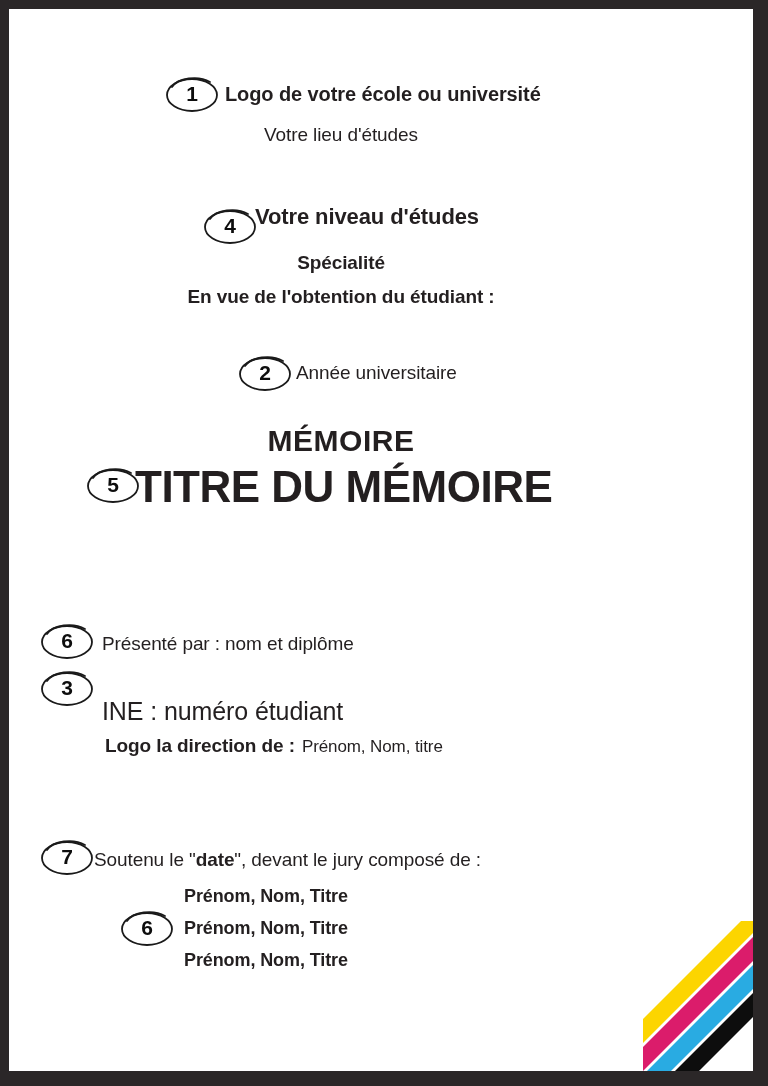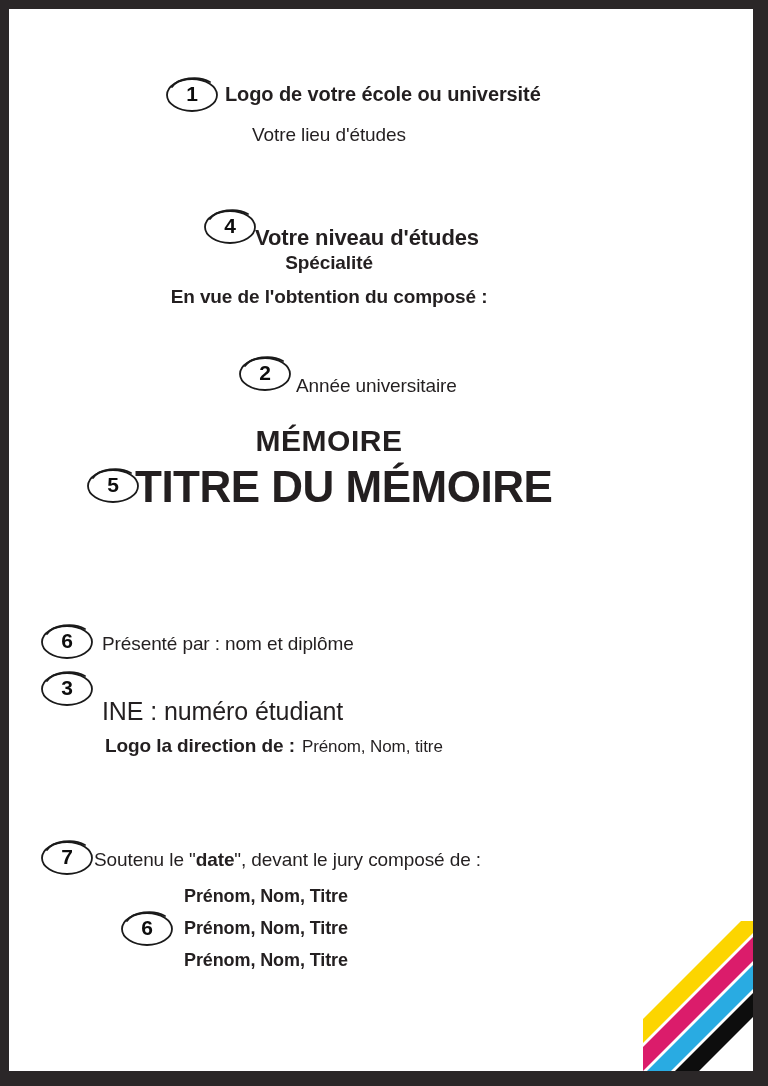--- a/index.html
+++ b/index.html
@@ -33,21 +33,21 @@
   }
 
   
   .line {
     position: absolute;
     white-space: nowrap;
     color: #231f20;
     letter-spacing: -0.1px;
   }
   .center {
-    left: 0;
+    left: 12px;
     width: 640px;
     text-align: center;
   }
   .reg  { font-weight: 400; }
   .bold { font-weight: 700; }
   .ital { font-style: italic; font-weight: 700; }
 
   
   .circ {
     position: absolute;
@@ -96,32 +96,32 @@
     <div class="line reg" style="left:216px; top:74px; font-size:20px;font-weight:bold;">Logo de votre école ou université</div>
     <div class="line reg center" style="top:115px; font-size:19px;">Votre lieu d'études</div>
 
     <div class="circ" style="left:193px; top:196px;">
       <svg viewBox="0 0 56 42" xmlns="http://www.w3.org/2000/svg">
         <ellipse cx="28" cy="22" rx="25" ry="16" fill="none" stroke="#1a1a1a" stroke-width="1.8"></ellipse>
         <path d="M8 14 C14 5, 34 2, 46 9" fill="none" stroke="#1a1a1a" stroke-width="1.8" stroke-linecap="round"></path>
       </svg>
       <span class="num">4</span>
     </div>
-    <div class="line bold" style="left:246px; top:216px; font-size:22px;">Votre niveau d'études</div>
+    <div class="line bold" style="left:246px; top:195px; font-size:22px;">Votre niveau d'études</div>
     <div class="line bold center" style="top:243px; font-size:19px;">Spécialité</div>
-    <div class="line bold center" style="top:277px; font-size:19px;">En vue de l'obtention du composé :</div>
+    <div class="line bold center" style="top:277px; font-size:19px;">En vue de l'obtention du étudiant :</div>
 
     <div class="circ" style="left:228px; top:343px;">
       <svg viewBox="0 0 56 42" xmlns="http://www.w3.org/2000/svg">
         <ellipse cx="28" cy="22" rx="25" ry="16" fill="none" stroke="#1a1a1a" stroke-width="1.8"></ellipse>
         <path d="M8 14 C14 5, 34 2, 46 9" fill="none" stroke="#1a1a1a" stroke-width="1.8" stroke-linecap="round"></path>
       </svg>
       <span class="num">2</span>
     </div>
-    <div class="line reg" style="left:287px; top:353px; font-size:19px;margin-top:13px;">Année universitaire</div>
+    <div class="line reg" style="left:287px; top:353px; font-size:19px;">Année universitaire</div>
 
     <div class="line bold center" style="top:415px; font-size:30px; letter-spacing:0.5px;">MÉMOIRE</div>
 
     <div class="circ" style="left:76px; top:455px;">
       <svg viewBox="0 0 56 42" xmlns="http://www.w3.org/2000/svg">
         <ellipse cx="28" cy="22" rx="25" ry="16" fill="none" stroke="#1a1a1a" stroke-width="1.8"></ellipse>
         <path d="M8 14 C14 5, 34 2, 46 9" fill="none" stroke="#1a1a1a" stroke-width="1.8" stroke-linecap="round"></path>
       </svg>
       <span class="num">5</span>
     </div>

